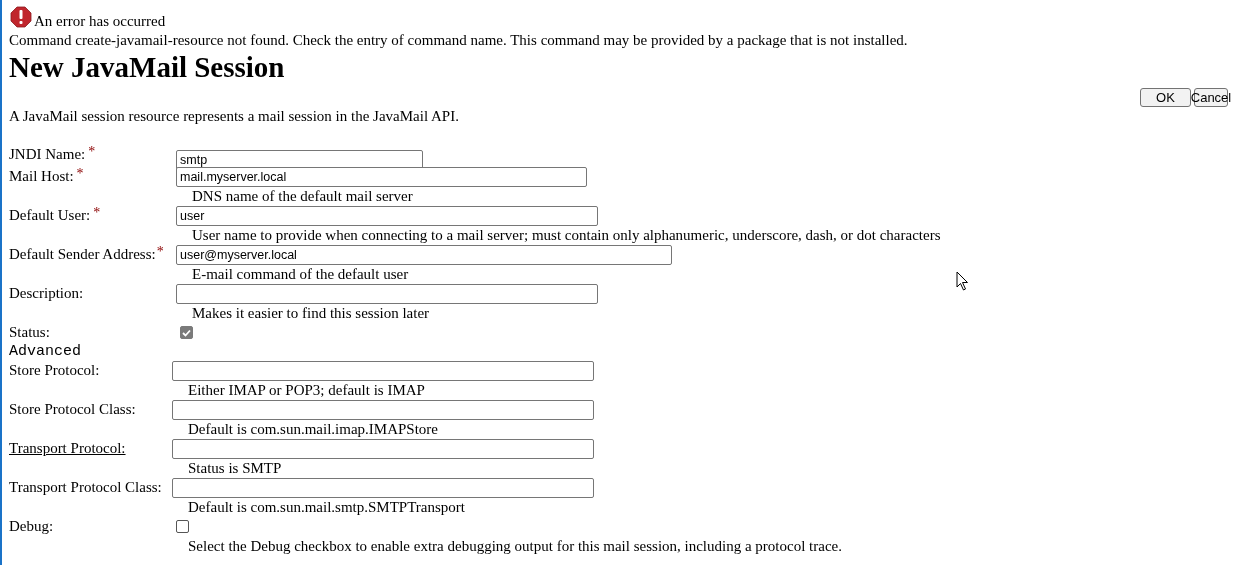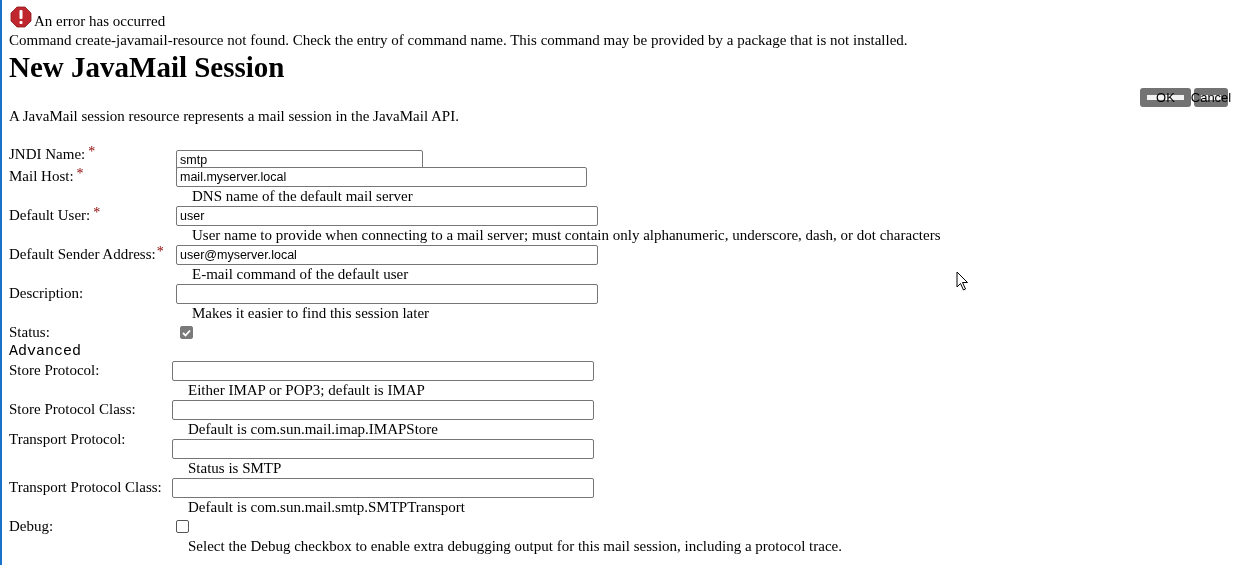--- a/index.html
+++ b/index.html
@@ -7,21 +7,21 @@
       width: 1259px; height: 565px; overflow: hidden; position: relative;
       background: #ffffff; color: #000;
       font-family: "Liberation Serif", serif; font-size: 15px;
     }
     .left-border { position: absolute; left: 0; top: 0; width: 2px; height: 565px; background: #1a73c8; }
     .abs { position: absolute; white-space: nowrap; }
     .err-icon { position: absolute; left: 10px; top: 6px; width: 22px; height: 22px; }
     .h1 { font-family: "Liberation Serif", serif; font-weight: bold; font-size: 29px; left: 9px; top: 51px; }
     .btn {
       position: absolute; height: 19px; font-family: "Liberation Sans", sans-serif; font-size: 13px;
-      background: #f2f2f2; border: 7px solid #737373; border-radius: 3px; color: #000;
+      background: #f2f2f2; border: 1px solid #737373; border-radius: 3px; color: #000;
       display: flex; align-items: center; justify-content: center; box-sizing: border-box; padding: 0;
     }
     .lbl { position: absolute; left: 9px; font-size: 15px; }
     .req { color: #8b0000; font-size: 14px; vertical-align: top; position: relative; top: -2px; margin-left: 3px; }
     .inp {
       position: absolute; height: 20px; box-sizing: border-box; border: 1px solid #767676; border-radius: 2px;
       font-family: "Liberation Sans", sans-serif; font-size: 12.5px; padding: 1px 3px; background: #fff; color: #000;
       outline: none;
     }
     .help { position: absolute; font-size: 15px; margin-left: 16px; }
@@ -55,21 +55,21 @@
 
 <div class="lbl abs" style="top:168px;"><span>Mail Host:</span><span class="req">*</span></div>
 <input class="inp" style="left: 176px; top: 167px; width: 411px;" value="mail.myserver.local">
 <div class="help abs" style="left:176px; top:188px;">DNS name of the default mail server</div>
 
 <div class="lbl abs" style="top:207px;"><span>Default User:</span><span class="req">*</span></div>
 <input class="inp" style="left: 176px; top: 206px; width: 422px;" value="user">
 <div class="help abs" style="left:176px; top:227px;">User name to provide when connecting to a mail server; must contain only alphanumeric, underscore, dash, or dot characters</div>
 
 <div class="lbl abs" style="top:246px;"><span>Default Sender Address:</span><span class="req" style="margin-left:1px;">*</span></div>
-<input class="inp" style="left: 176px; top: 245px; width: 422px;" value="user@myserver.local">
+<input class="inp" style="left: 176px; top: 245px; width: 496px;" value="user@myserver.local">
 <div class="help abs" style="left:176px; top:266px;">E-mail command of the default user</div>
 
 <div class="lbl abs" style="top:285px;">Description:</div>
 <input class="inp" style="left: 176px; top: 284px; width: 422px;" value="">
 <div class="help abs" style="left:176px; top:305px;">Makes it easier to find this session later</div>
 
 <div class="lbl abs" style="top:324px;">Status:</div>
 <div class="cb checked" style="left:180px; top:326px;">
   <svg width="9" height="8" viewBox="0 0 9 8">
       <polyline points="1,4 3.5,6.5 8,1.5" fill="none" stroke="#fff" stroke-width="1.8"></polyline>
@@ -79,21 +79,21 @@
 <div class="lbl abs" style="top:343px;font-family:Liberation Mono, monospace;">Advanced</div>
 
 <div class="lbl abs" style="top:362px;">Store Protocol:</div>
 <input class="inp" style="left: 172px; top: 361px; width: 422px;" value="">
 <div class="help abs" style="left:172px; top:382px;">Either IMAP or POP3; default is IMAP</div>
 
 <div class="lbl abs" style="top:401px;">Store Protocol Class:</div>
 <input class="inp" style="left: 172px; top: 400px; width: 422px;" value="">
 <div class="help abs" style="left:172px; top:421px;">Default is com.sun.mail.imap.IMAPStore</div>
 
-<div class="lbl abs" style="top:431px;">Transport Protocol:</div>
+<div class="lbl abs" style="top:440px;text-decoration:underline;">Transport Protocol:</div>
 <input class="inp" style="left: 172px; top: 439px; width: 422px;" value="">
 <div class="help abs" style="left:172px; top:460px;">Status is SMTP</div>
 
 <div class="lbl abs" style="top:479px;">Transport Protocol Class:</div>
 <input class="inp" style="left: 172px; top: 478px; width: 422px;" value="">
 <div class="help abs" style="left:172px; top:499px;">Default is com.sun.mail.smtp.SMTPTransport</div>
 
 <div class="lbl abs" style="top:518px;">Debug:</div>
 <div class="cb unchecked" style="left:176px; top:520px;"></div>
 <div class="help abs" style="left:172px; top:538px;">Select the Debug checkbox to enable extra debugging output for this mail session, including a protocol trace.</div>

